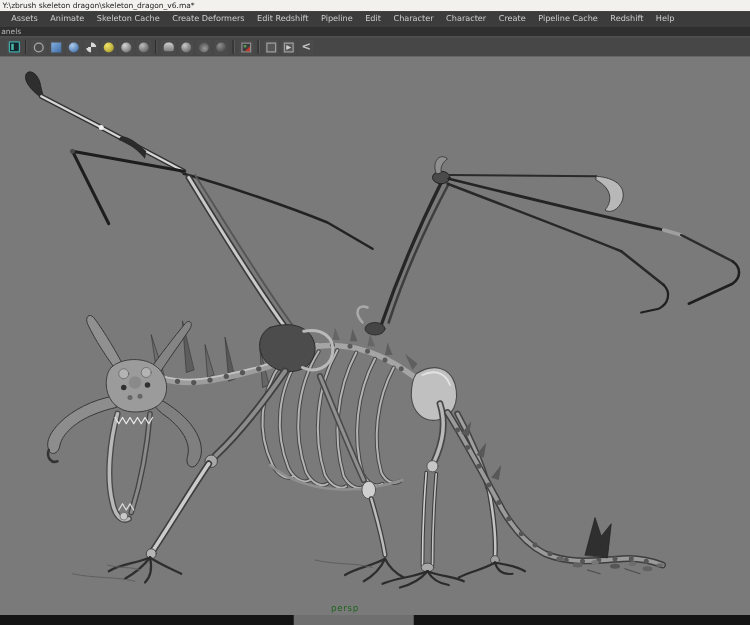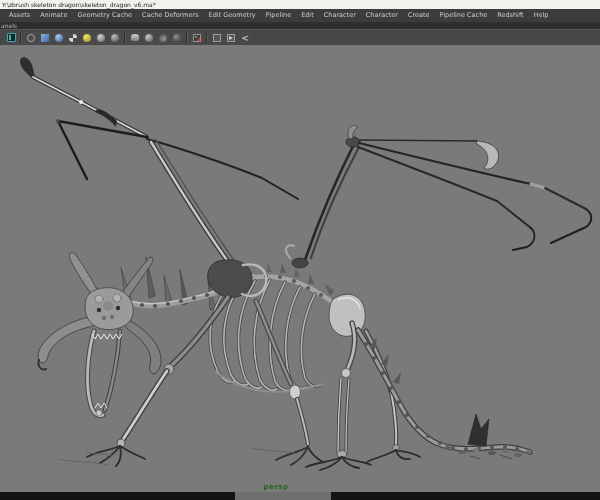--- a/index.html
+++ b/index.html
@@ -44,40 +44,40 @@
                 border-left:4px solid transparent;border-bottom:4px solid #c23a2a;}
   .g-iso::before{content:"";position:absolute;left:1px;top:1px;width:2px;height:2px;background:#54a054;}
   .g-box{border:1px solid #9d9d9d;box-sizing:border-box;background:#565656;}
   .g-box-arrow{border:1px solid #9d9d9d;box-sizing:border-box;background:#565656;position:relative;}
   .g-box-arrow::after{content:"";position:absolute;left:1px;top:1px;width:0;height:0;
                 border-top:2px solid transparent;border-bottom:2px solid transparent;border-left:4px solid #d0d0d0;}
   .g-share{color:#c4c4c4;font-size:9px;line-height:8px;font-weight:bold;width:auto;height:auto;}
   
   .viewport{position:absolute;left:0;top:45px;width:600px;height:447px;background:#7a7a7a;overflow:hidden;}
   .camera-label{position:absolute;left:0;top:438px;width:552px;text-align:center;
-                color:#1e651e;font-size:7px;font-weight:bold;letter-spacing:0.5px;}
+                color:#1e651e;font-size:7px;font-weight:normal;letter-spacing:0.5px;}
   
   .bottom-bar{position:absolute;left:0;top:492px;width:600px;height:8px;background:#141414;}
   .bottom-thumb{position:absolute;left:235px;top:0;width:96px;height:8px;background:#6f6f6f;}
 </style>
 </head>
 <body>
 
 <div class="screen">
 
   <div class="title-bar">
     <span>Y:\zbrush skeleton dragon\skeleton_dragon_v6.ma*</span>
   </div>
 
   <div class="menu-bar">
     <span class="menu-item">Assets</span>
     <span class="menu-item">Animate</span>
-    <span class="menu-item">Geometry Cache</span>
-    <span class="menu-item">Cache Deformers</span>
-    <span class="menu-item">Edit Geometry</span>
+    <span class="menu-item">Skeleton Cache</span>
+    <span class="menu-item">Create Deformers</span>
+    <span class="menu-item">Edit Redshift</span>
     <span class="menu-item">Pipeline</span>
     <span class="menu-item">Edit</span>
     <span class="menu-item">Character</span>
     <span class="menu-item">Character</span>
     <span class="menu-item">Create</span>
     <span class="menu-item">Pipeline Cache</span>
     <span class="menu-item">Redshift</span>
     <span class="menu-item">Help</span>
   </div>
 

